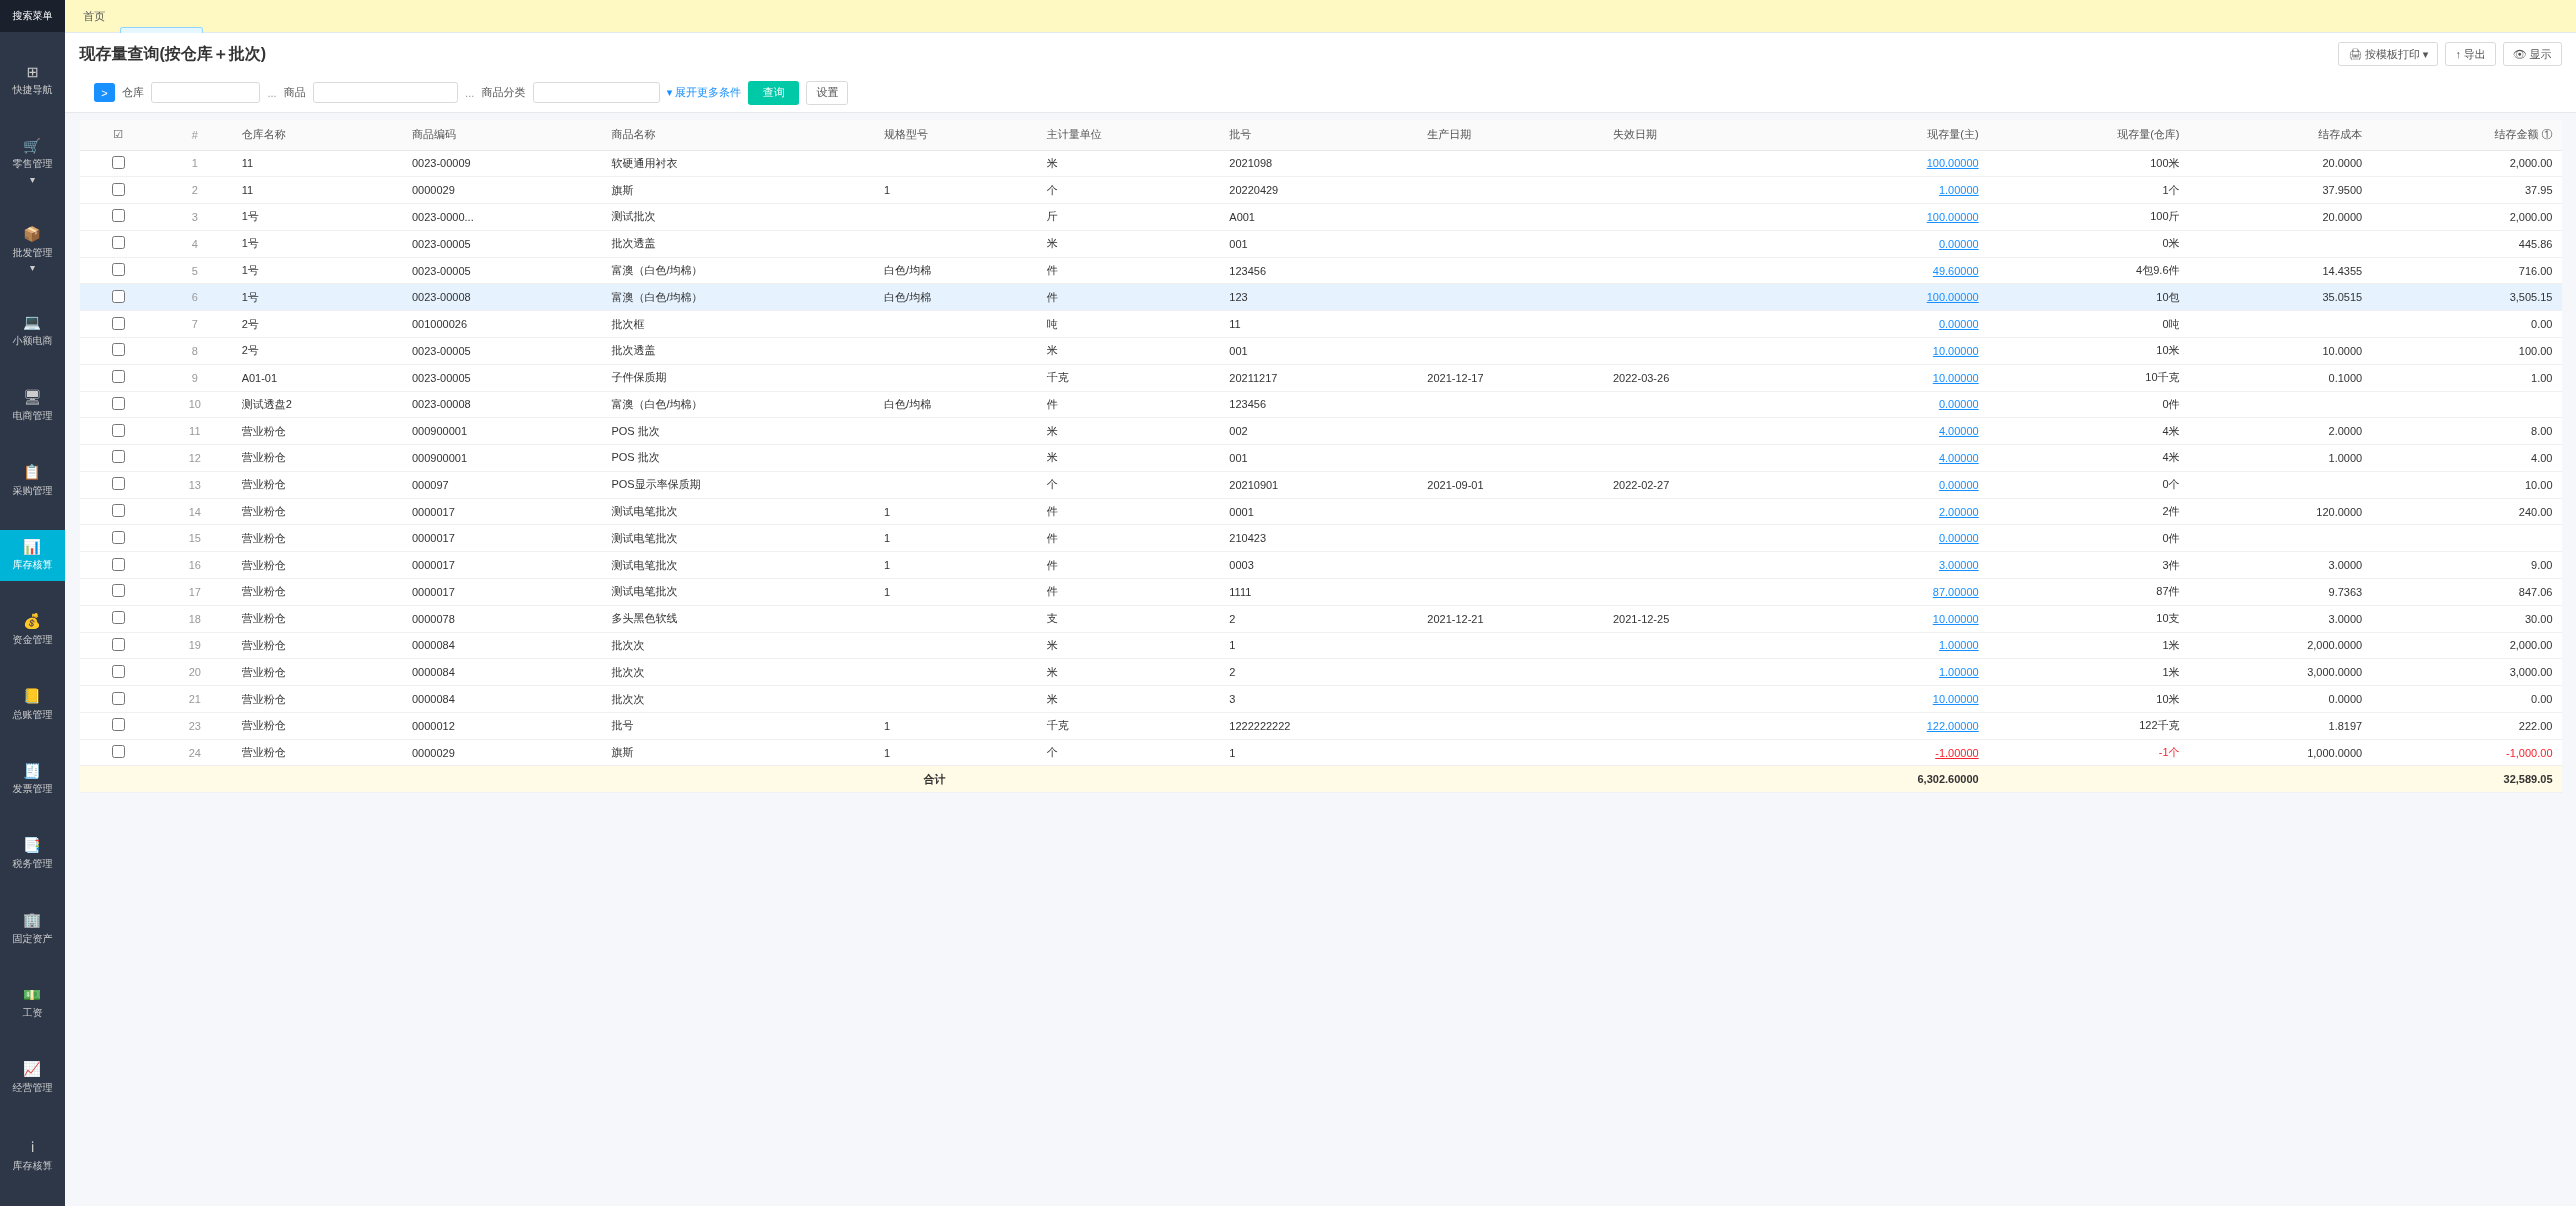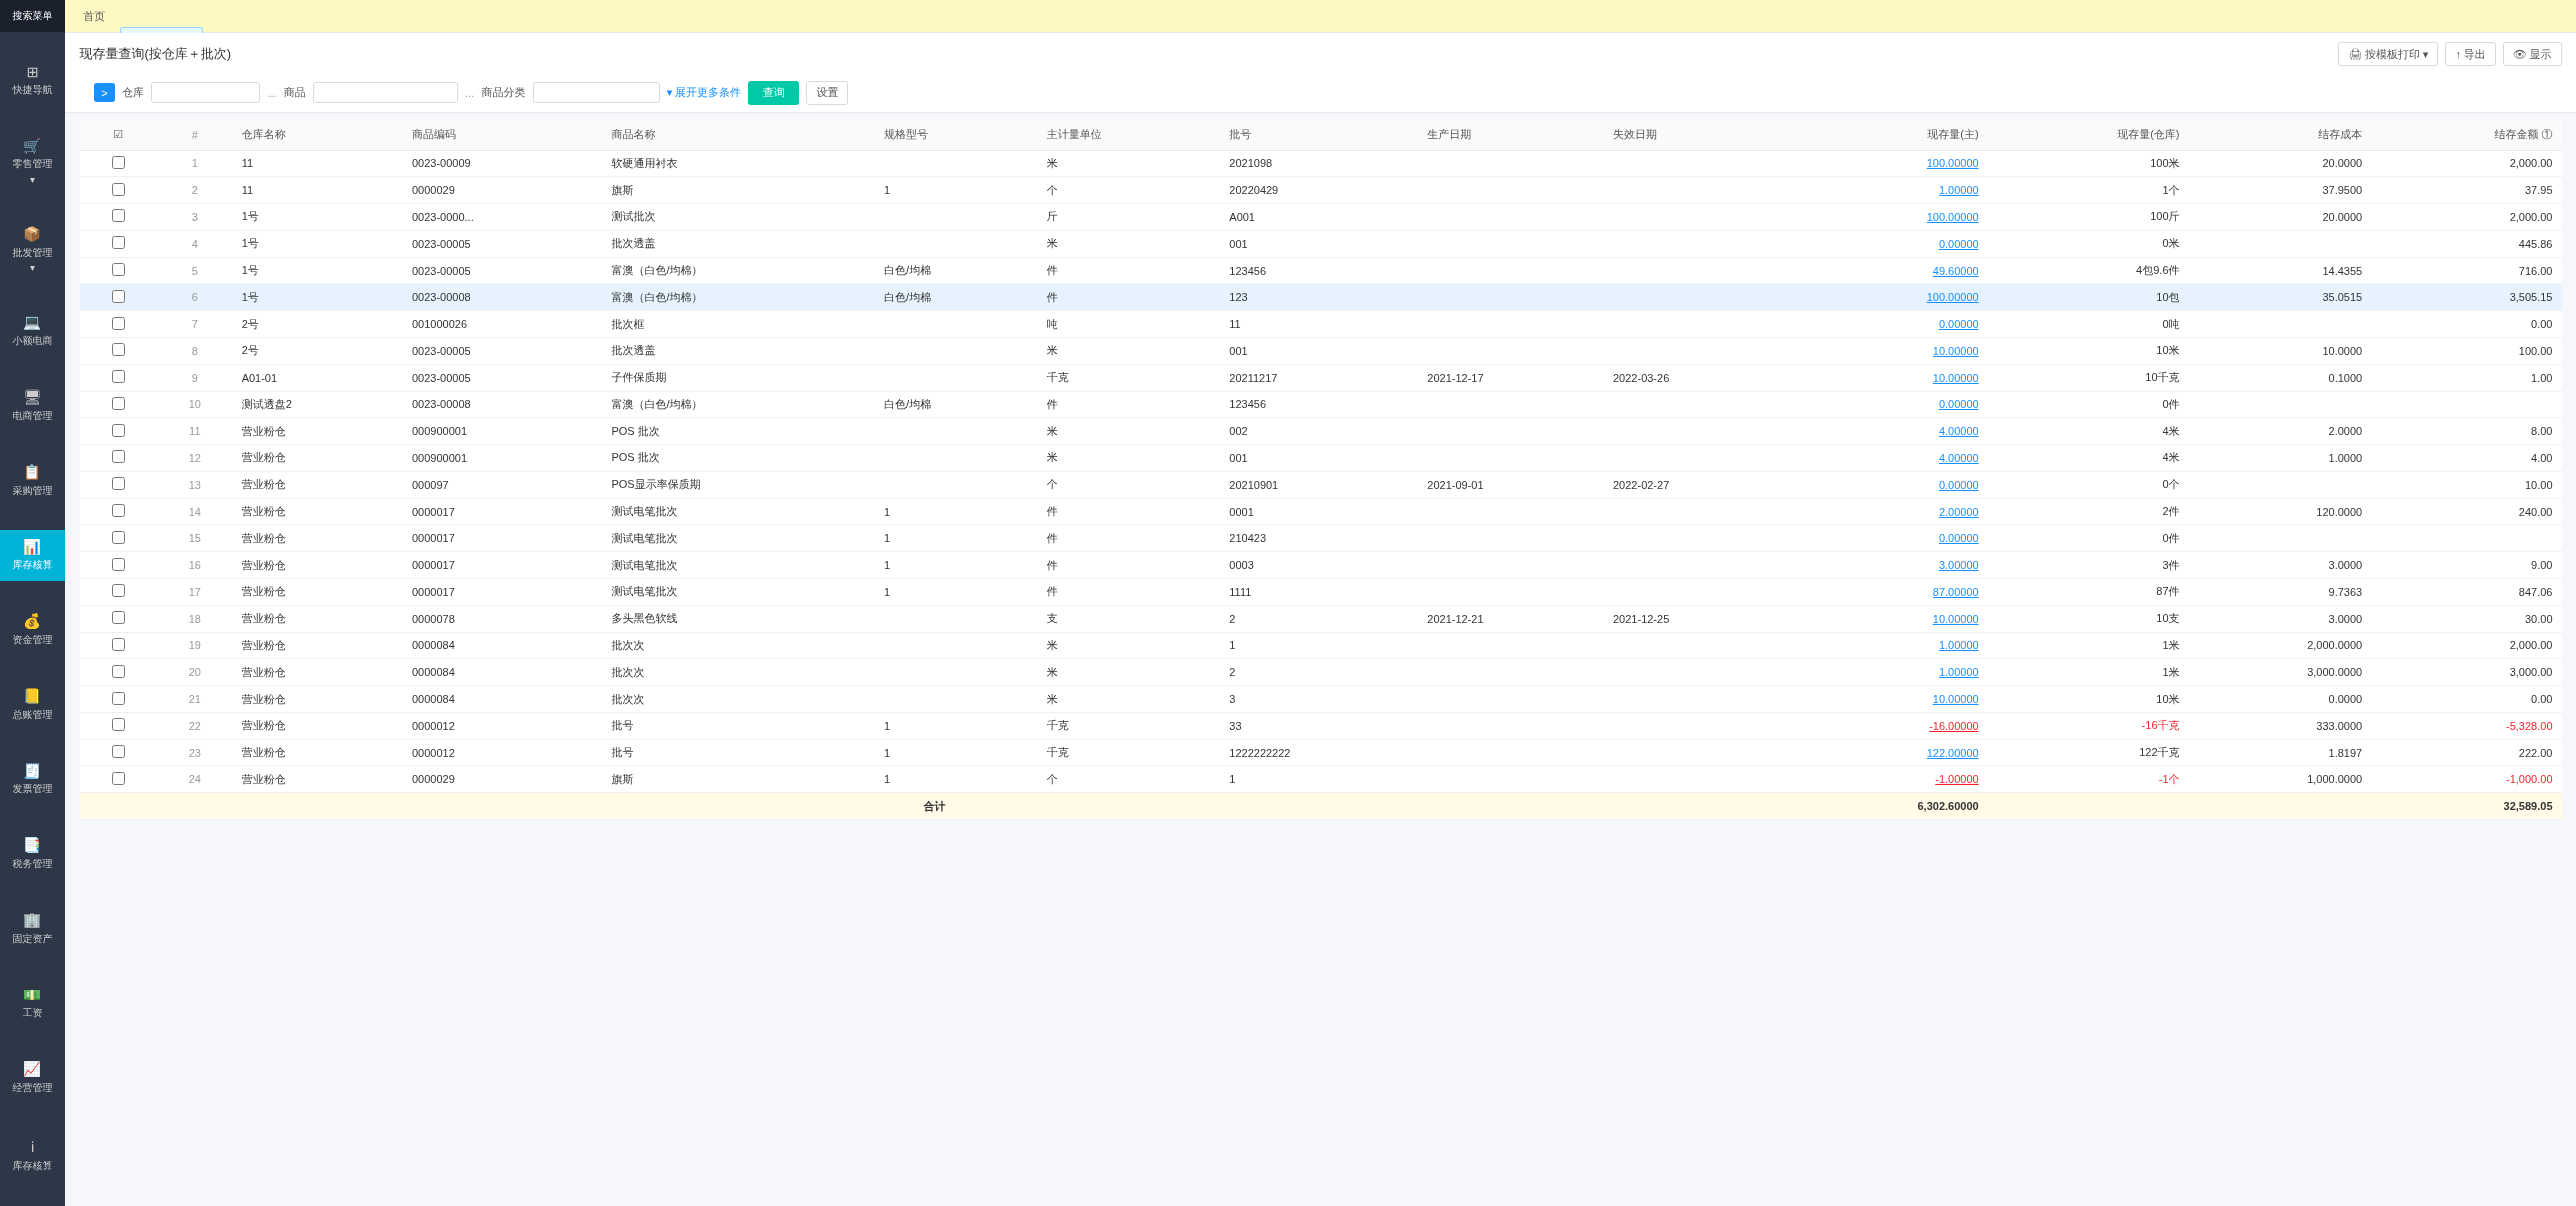--- a/index.html
+++ b/index.html
@@ -109,22 +109,22 @@
       padding: 9px 14.5px 0 14.5px;
       border-bottom: 0.9px solid #e8e8e8;
     }
     .page-title-row {
       display: flex;
       justify-content: space-between;
       align-items: center;
       padding-bottom: 7.2px;
     }
     .page-title {
-      font-size: 13px;
-      font-weight: normal;
+      font-size: 16px;
+      font-weight: bold;
       color: #333;
     }
     .header-actions {
       display: flex;
       align-items: center;
       gap: 7.2px;
     }
     .header-btn {
       display: flex;
       align-items: center;
@@ -762,36 +762,20 @@
       <td>3</td>
       <td></td>
       <td></td>
       <td class="num-col link-cell">10.00000</td>
       <td class="num-col">10米</td>
       <td class="num-col">0.0000</td>
       <td class="num-col">0.00</td>
     </tr>
             <tr>
       <td class="checkbox-col"><input type="checkbox" style=""></td>
-      <td class="row-num">22</td>
-      <td>营业粉仓</td>
-      <td>0000012</td>
-      <td>批号</td>
-      <td>1</td>
-      <td>千克</td>
-      <td>33</td>
-      <td></td>
-      <td></td>
-      <td class="num-col link-cell red-cell">-16.00000</td>
-      <td class="num-col red-cell">-16千克</td>
-      <td class="num-col">333.0000</td>
-      <td class="num-col red-cell">-5,328.00</td>
-    </tr>
-            <tr>
-      <td class="checkbox-col"><input type="checkbox" style=""></td>
       <td class="row-num">23</td>
       <td>营业粉仓</td>
       <td>0000012</td>
       <td>批号</td>
       <td>1</td>
       <td>千克</td>
       <td>1222222222</td>
       <td></td>
       <td></td>
       <td class="num-col link-cell">122.00000</td>

